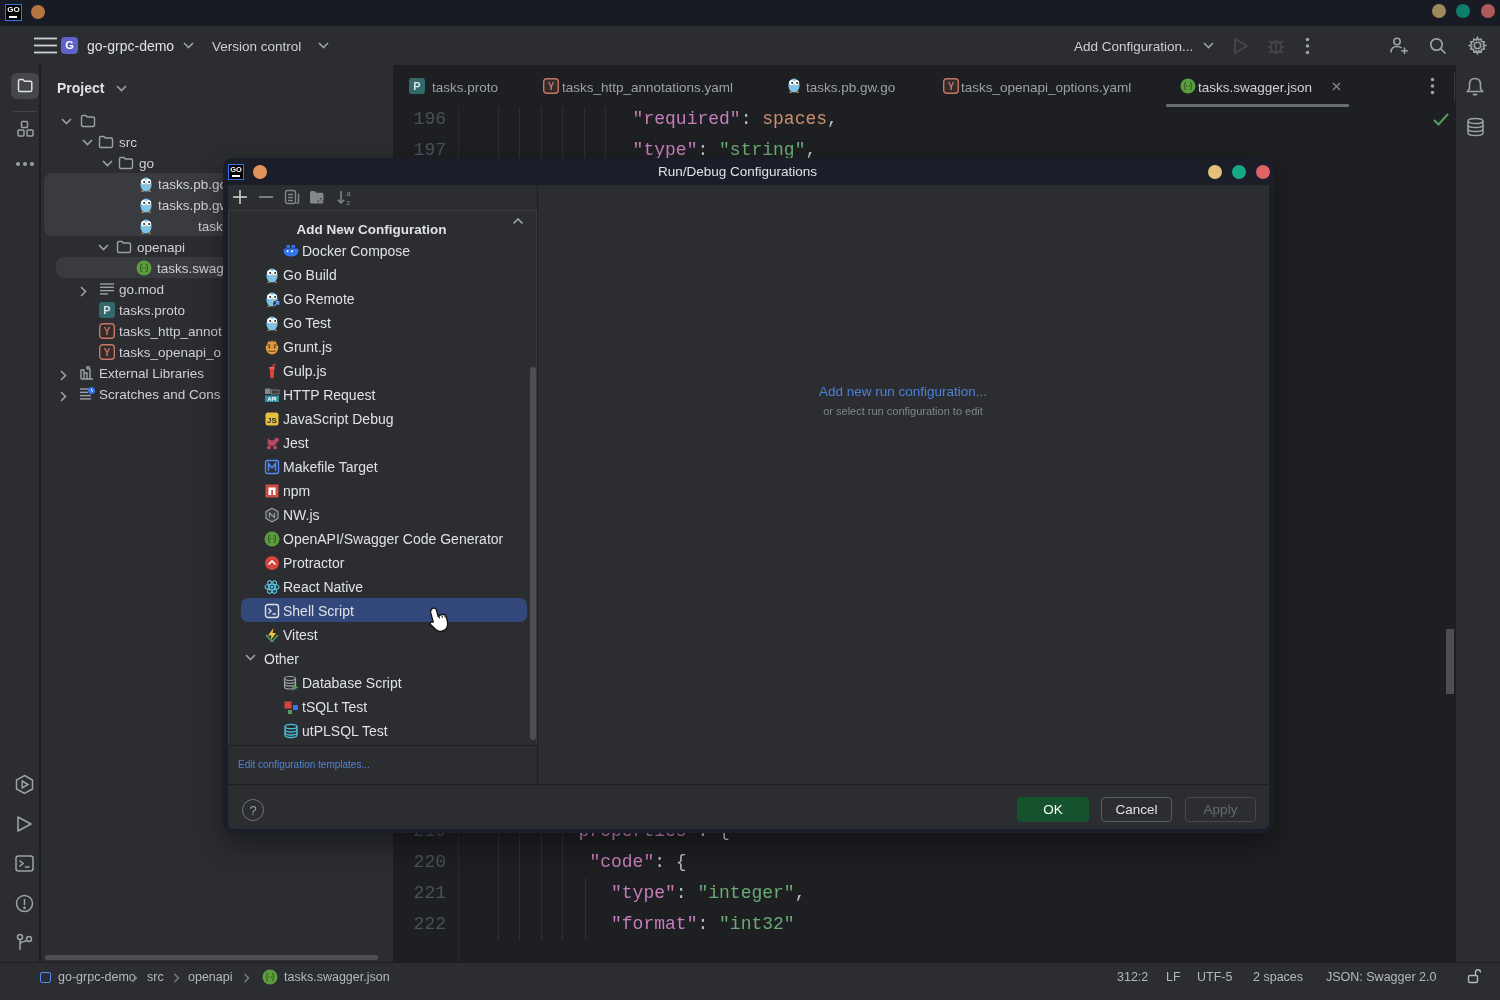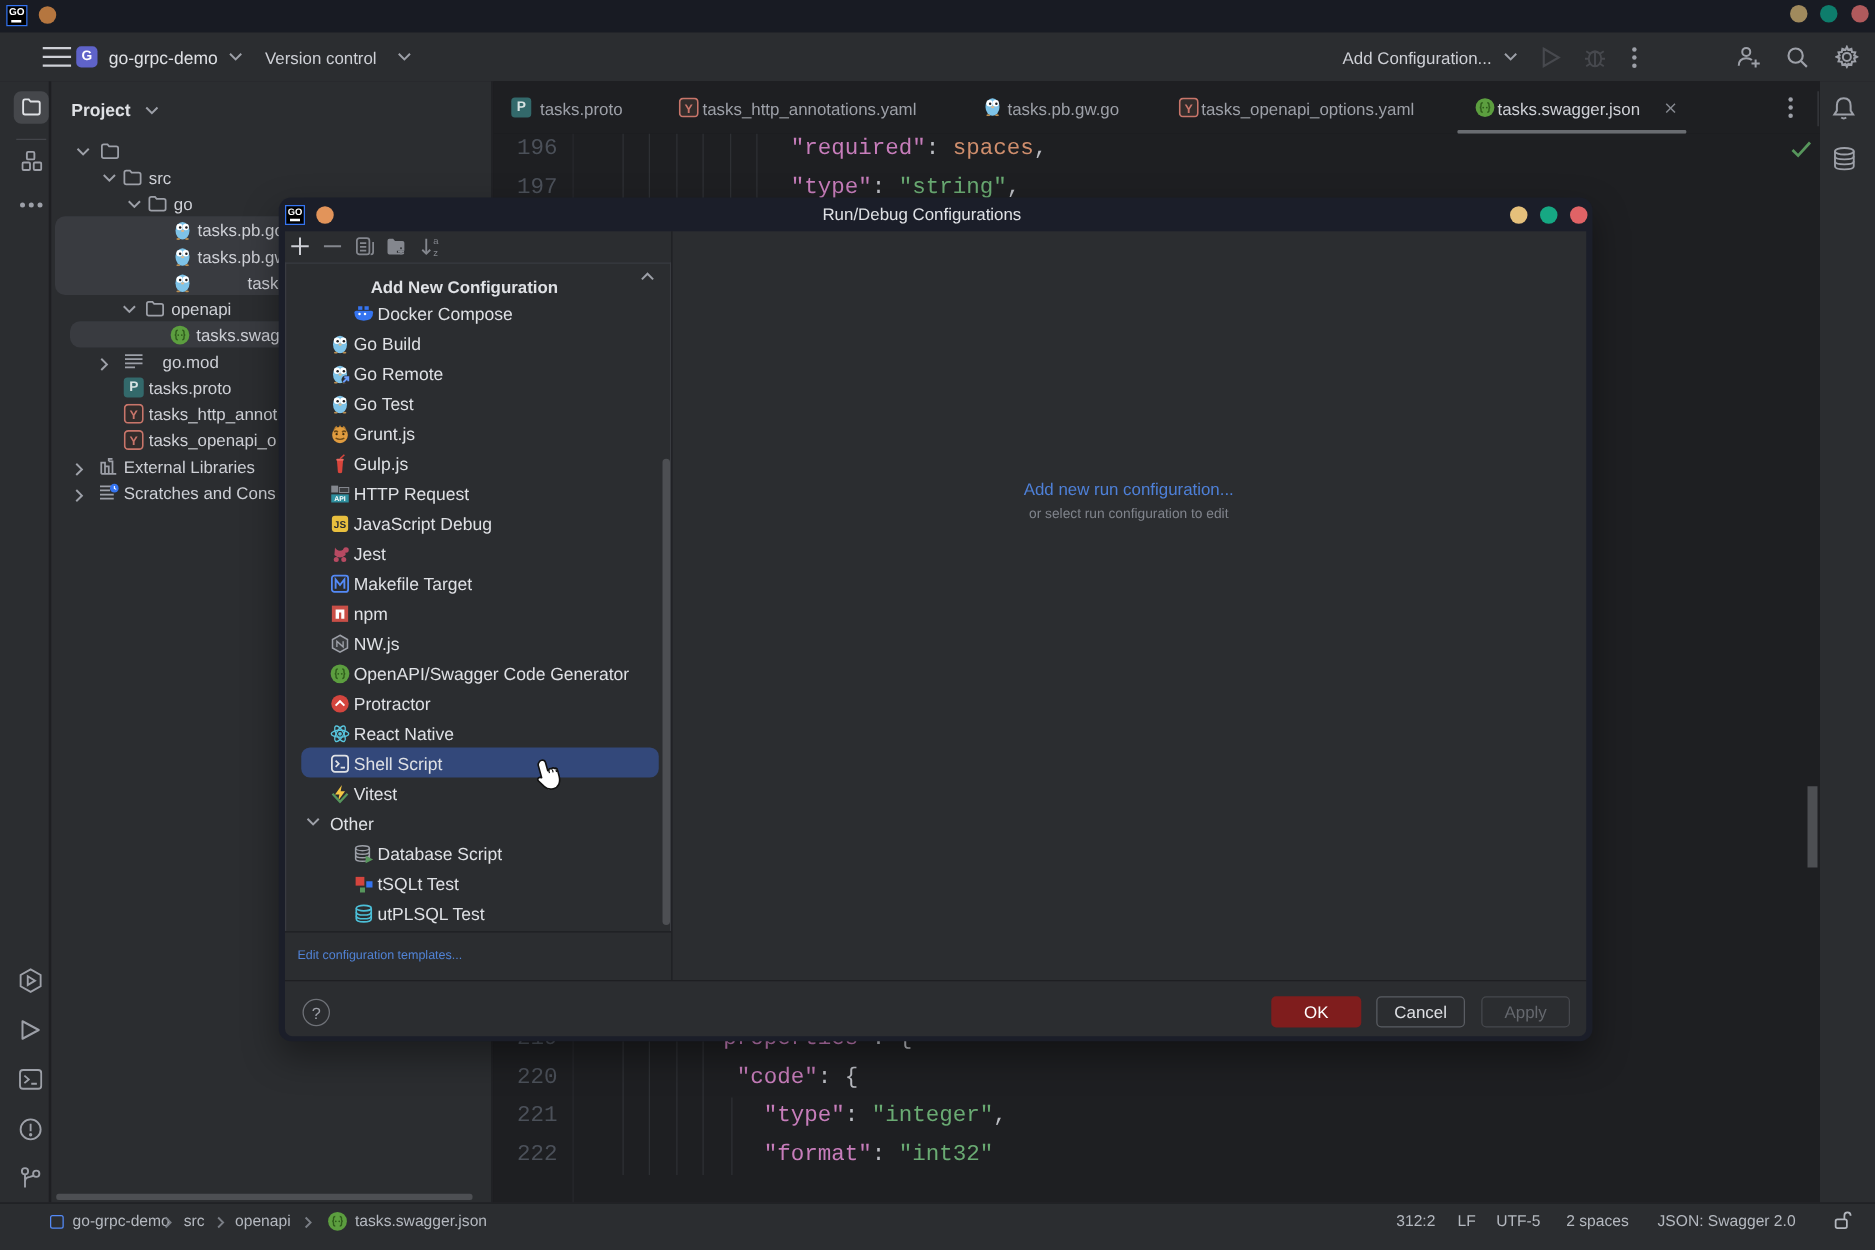--- a/index.html
+++ b/index.html
@@ -345,21 +345,21 @@
           <path d="M1 1 L5.5 5.5 L1 10" stroke="#9da0a8" stroke-width="1.6" fill="none"></path>
         </svg>
     <svg class="licon" style="left:99px;top:281px;" viewBox="0 0 16 16">
           <g stroke="#9da0a8" stroke-width="1.4">
             <line x1="1" y1="3" x2="15" y2="3"></line>
             <line x1="1" y1="6.3" x2="15" y2="6.3"></line>
             <line x1="1" y1="9.6" x2="15" y2="9.6"></line>
             <line x1="1" y1="12.9" x2="9" y2="12.9"></line>
           </g>
         </svg>
-    <div class="treerow" style="left:130px;top:279px;">go.mod</div>
+    <div class="treerow" style="left:119px;top:279px;">go.mod</div>
 
     <div class="abs" style="left:99px;top:302px;width:16px;height:16px;border-radius:3px;background:#33696b;color:#d8e3e3;font-size:11px;font-weight:bold;text-align:center;line-height:16px;">P</div>
     <div class="treerow" style="left:119px;top:300px;">tasks.proto</div>
 
     <svg class="licon" style="left:99px;top:323px;" viewBox="0 0 16 16">
           <use href="#yamlic"></use>
         </svg>
     <div class="treerow" style="left:119px;top:321px;">tasks_http_annot</div>
     <svg class="licon" style="left:99px;top:344px;" viewBox="0 0 16 16">
           <use href="#yamlic"></use>
@@ -677,21 +677,21 @@
 
     <div class="abs" style="left:228px;top:745px;width:309px;height:1px;background:#1e1f22;"></div>
     <div class="abs" style="left:537px;top:185px;width:1px;height:599px;background:#1e1f22;"></div>
     <div class="abs" style="left:228px;top:784px;width:1041px;height:1px;background:#1e1f22;"></div>
     <div class="abs" style="left:238px;top:759px;font-size:10px;color:#5183d6;">Edit configuration templates...</div>
 
     <div class="abs" style="left:537px;top:384px;width:732px;text-align:center;font-size:13.5px;color:#4e80d8;">Add new run configuration...</div>
     <div class="abs" style="left:537px;top:405px;width:732px;text-align:center;font-size:11px;color:#80848c;">or select run configuration to edit</div>
 
     <div class="abs" style="left:242px;top:799px;width:22px;height:22px;border-radius:50%;border:1.5px solid #6f7278;color:#9da0a8;font-size:13px;text-align:center;line-height:22px;">?</div>
-    <div class="abs" style="left:1017px;top:797px;width:72px;height:25px;border-radius:4px;background:#7f1d1d;color:#fff;font-size:13.5px;text-align:center;line-height:25px;">OK</div>
+    <div class="abs" style="left:1017px;top:797px;width:72px;height:25px;border-radius:4px;background:#14532d;color:#fff;font-size:13.5px;text-align:center;line-height:25px;">OK</div>
     <div class="abs" style="left:1101px;top:797px;width:71px;height:25px;border-radius:4px;border:1px solid #5a5d63;color:#dfe1e5;font-size:13.5px;text-align:center;line-height:23px;">Cancel</div>
     <div class="abs" style="left:1185px;top:797px;width:71px;height:25px;border-radius:4px;border:1px solid #46484d;color:#65686e;font-size:13.5px;text-align:center;line-height:23px;">Apply</div>
 
     <svg class="abs" style="left:423px;top:606px;" width="26" height="30" viewBox="0 0 26 30">
       <path d="M10.2 2.2 C11.8 1.7 13 2.6 13.4 4 L15.2 10.5 L16 10.3 C15.9 9.2 17.2 8.5 18.2 9.1 C18.5 8.2 19.9 8 20.6 8.8 C21.4 8.1 22.7 8.6 22.9 9.7 L24.3 14.9 C25.6 19.8 23.9 23.9 19.7 25 C16.3 25.9 14.5 25.2 12.5 23.3 L7.8 18.8 C6.6 17.6 7.4 15.8 9.1 15.9 L10.3 16.1 L7.6 6.3 C7.2 4.9 8.6 2.6 10.2 2.2 Z" fill="#fff" stroke="#111" stroke-width="1.3" stroke-linejoin="round"></path>
       <path d="M16 10.3 L16.6 12.5 M18.9 9.7 L19.5 11.9 M21.7 9.4 L22.3 11.6" stroke="#111" stroke-width="1" fill="none"></path>
     </svg>
   </div>
 
 </div>

